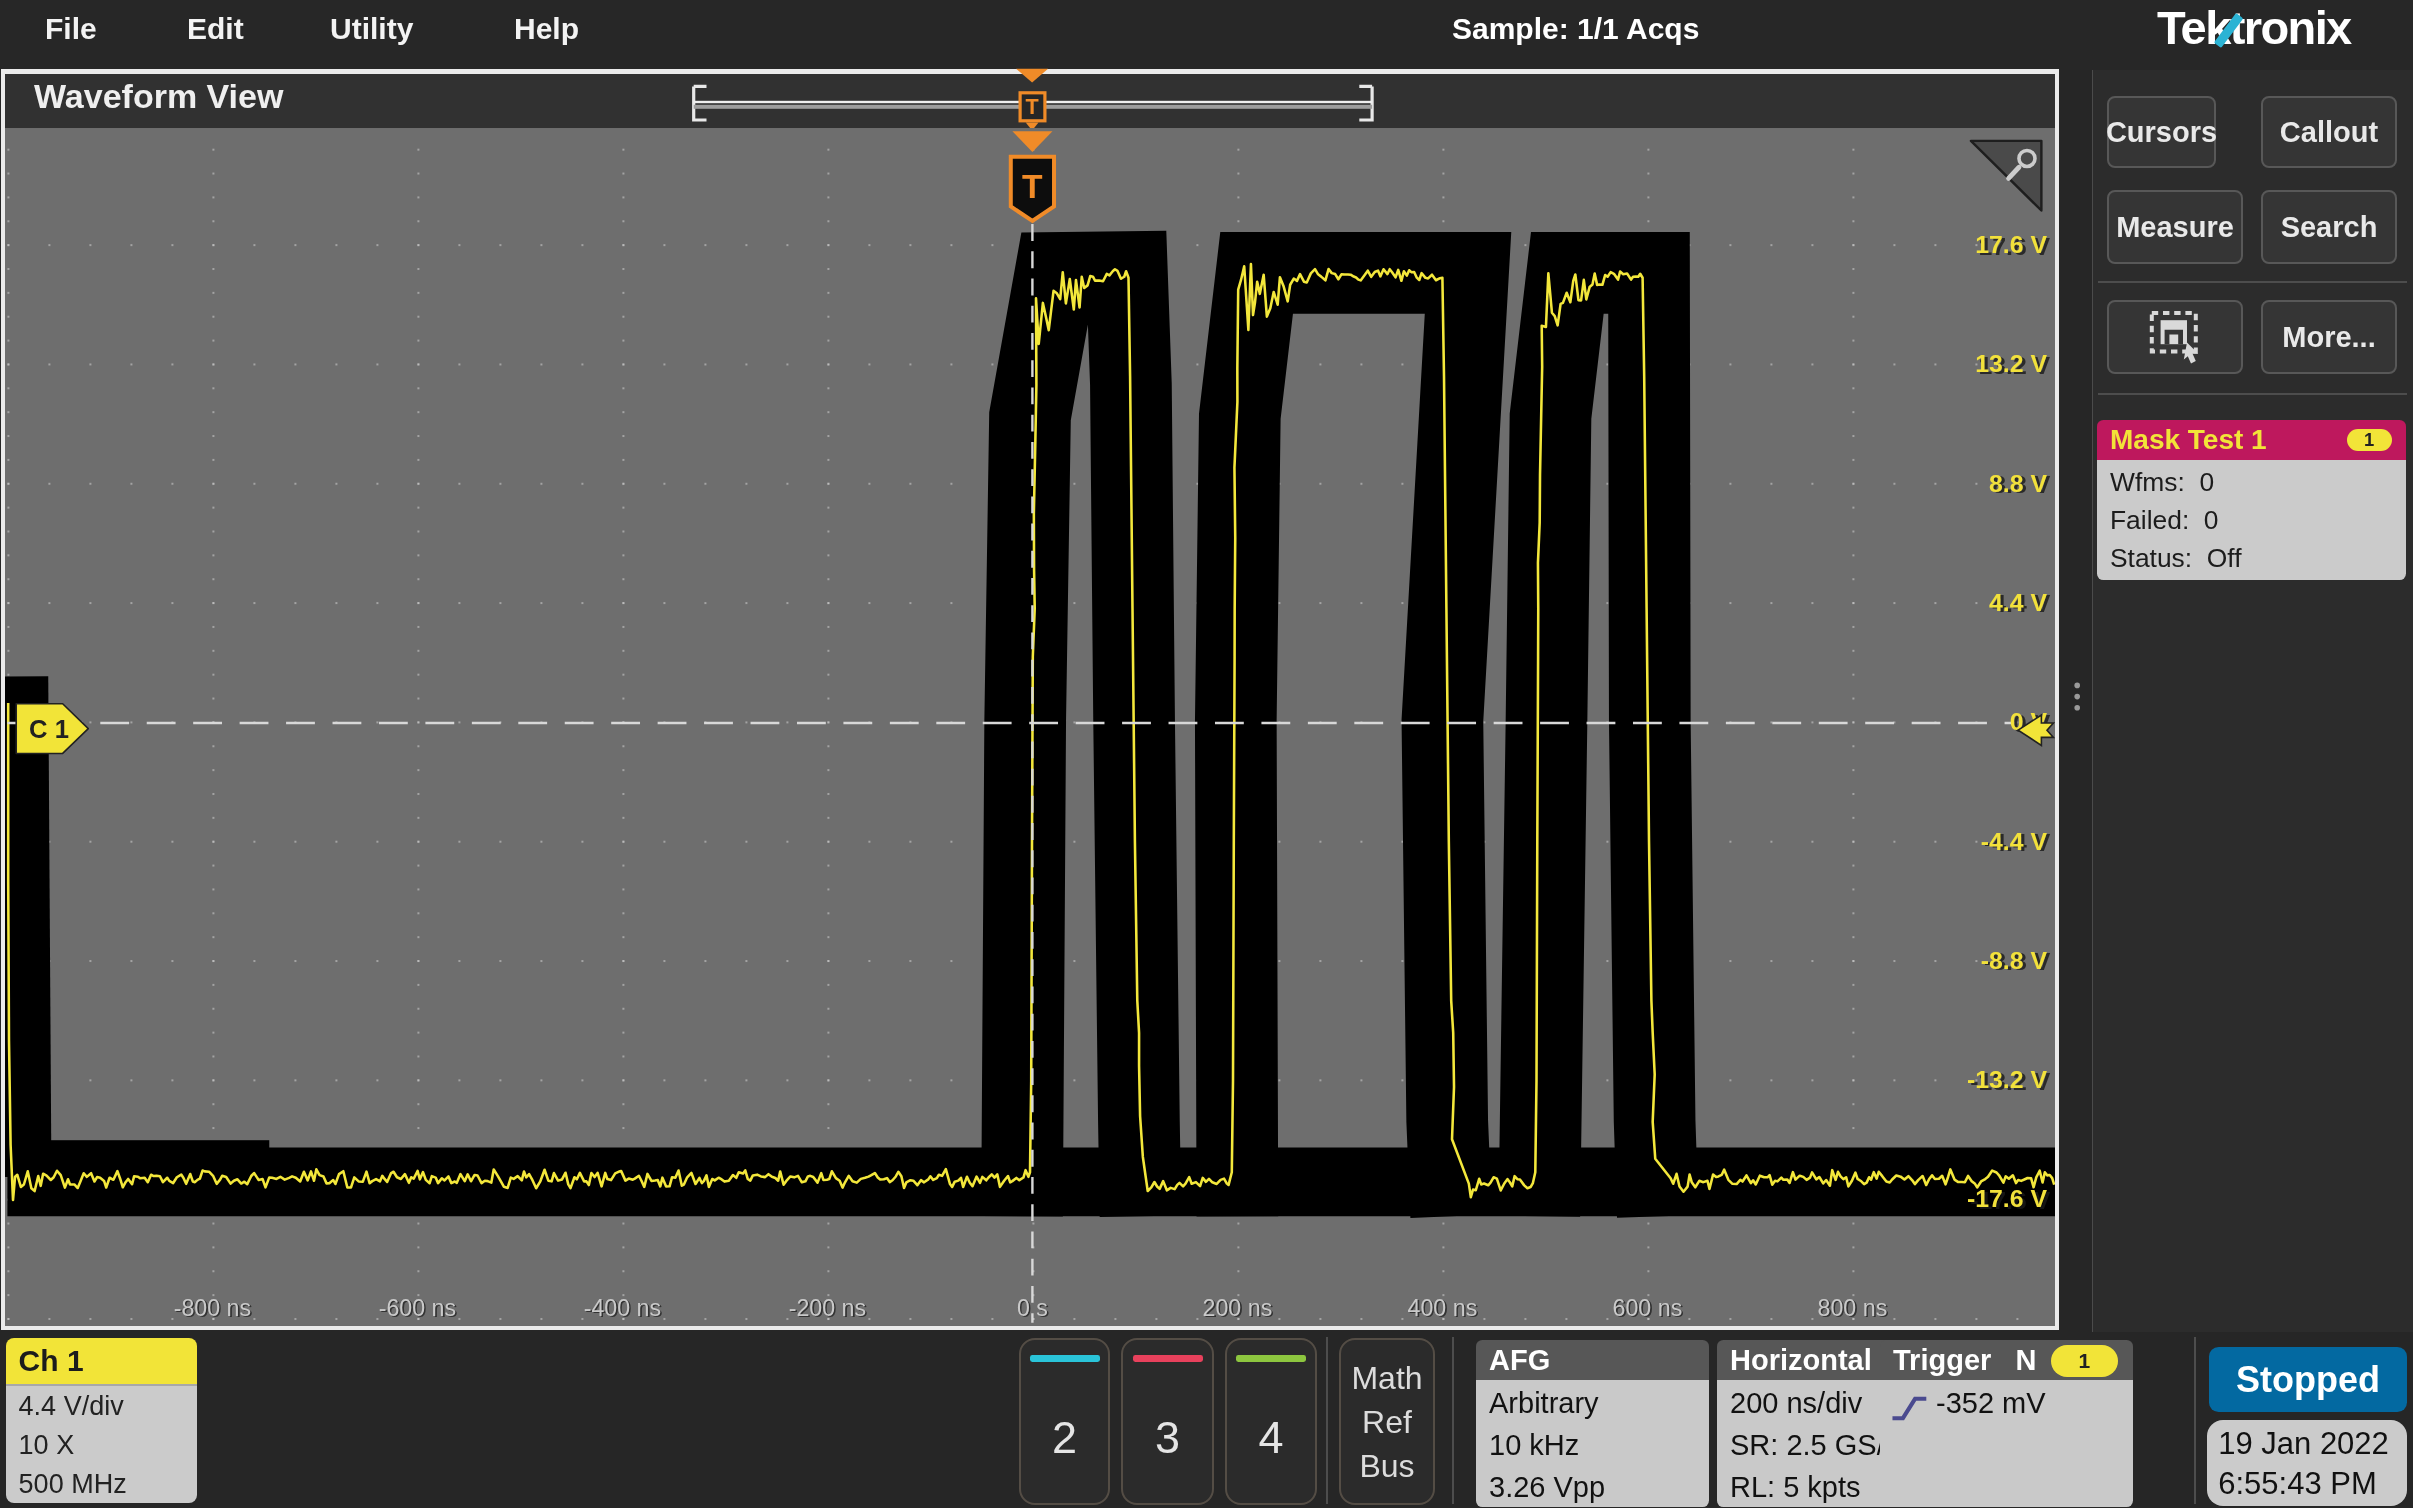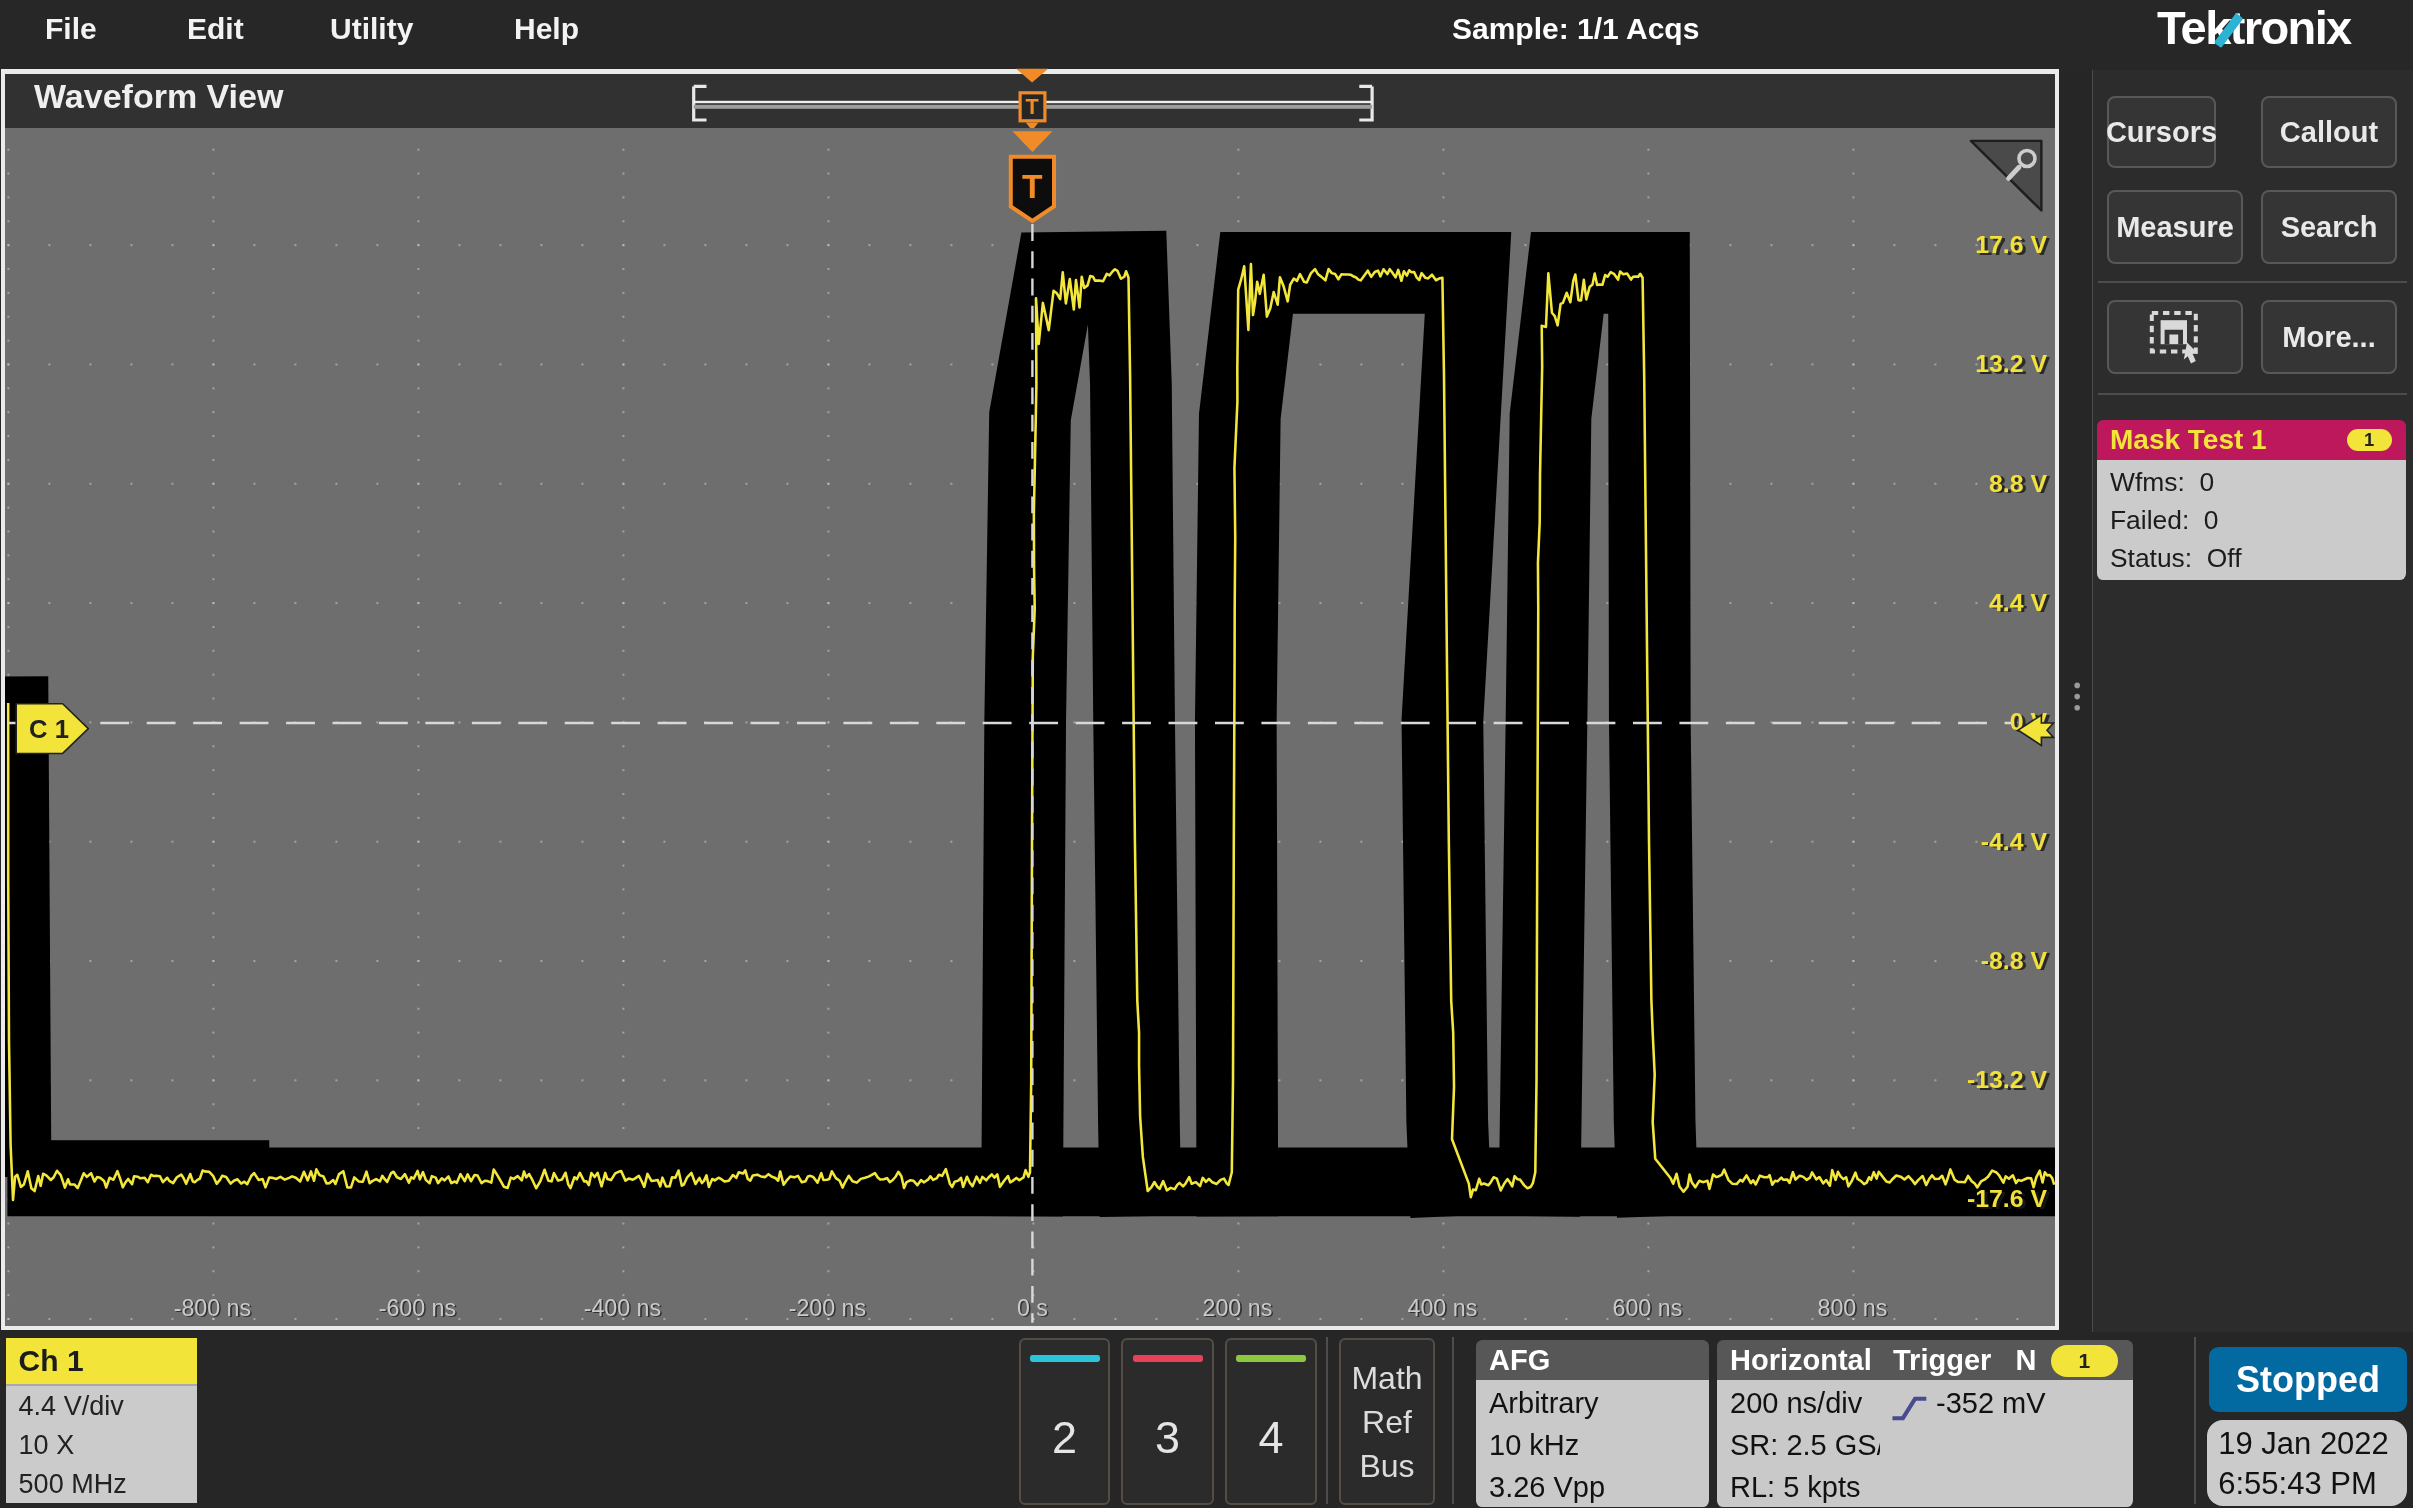--- a/index.html
+++ b/index.html
@@ -3,21 +3,21 @@
 <style>
   * { margin:0; padding:0; box-sizing:border-box; }
   html,body { width:2413px; height:1509px; background:#262626; overflow:hidden;
     font-family:"Liberation Sans", sans-serif; position:relative; }
   .abs { position:absolute; }
   .menu { position:absolute; top:12px; font-size:30px; font-weight:600; color:#f3f3f3; }
   .rbtn { position:absolute; background:#353535; border:2.4px solid #585858; border-radius:8px;
      color:#e9e9e9; font-size:29px; font-weight:600; display:flex; align-items:center; justify-content:center; }
   .sep { position:absolute; background:#4d4d4d; }
   .chbtn { position:absolute; top:1338px; height:167px; background:#2b2b2b; border:2.4px solid #544d45;
-     border-radius:6px; color:#e5e5e5; display:flex; flex-direction:column; align-items:center; }
+     border-radius:16px; color:#e5e5e5; display:flex; flex-direction:column; align-items:center; }
   .cbar { width:70px; height:7.2px; border-radius:2.4px; margin-top:15px; }
   .cnum { font-size:45px; font-weight:400; margin-top:50px; }
   .panel { position:absolute; top:1340px; height:167px; border-radius:6.4px; overflow:hidden; }
   .phead { height:40px; background:#575757; color:#fff; font-size:29px; font-weight:700;
      line-height:40px; padding-left:13px; }
   .pbody { background:#c9c9c9; color:#111; font-size:29px; line-height:42px; padding:1.6px 0 0 13px; height:127px; }
 </style></head>
 <body>
 
 <div class="abs" style="left:0;top:0;width:2413px;height:70px;background:#272727"></div>
@@ -149,21 +149,21 @@
 <div class="abs" style="left:2097px;top:420px;width:309px;height:160px;border-radius:6.4px;overflow:hidden">
   <div style="height:40px;background:#be185d;position:relative">
     <span style="position:absolute;left:13px;top:4px;font-size:28px;font-weight:700;color:#f2e438">Mask Test 1</span>
     <div style="position:absolute;right:14.4px;top:8.8px;width:45px;height:22.4px;background:#f2e438;border-radius:11.2px;text-align:center;font-size:18.4px;font-weight:700;color:#222;line-height:22.4px">1</div>
   </div>
   <div style="height:152px;background:#cbcbcb;color:#1c1c1c;font-size:26.4px;line-height:38px;padding:3.2px 0 0 13px">Wfms:&nbsp; 0<br>Failed:&nbsp; 0<br>Status:&nbsp; Off</div>
 </div>
 
 <div class="abs" style="left:0;top:1332px;width:2413px;height:177px;background:#262626"></div>
 
-<div class="abs" style="left:5.6px;top:1338px;width:191px;height:165px;border-radius:0;overflow:hidden">
+<div class="abs" style="left:5.6px;top:1338px;width:191px;height:165px;border-radius:8px;overflow:hidden">
   <div style="height:46px;background:#f2e438;font-size:30px;font-weight:700;color:#1c1c1c;line-height:45px;padding-left:13px">Ch 1</div>
   <div style="height:119px;background:#cbcbcb;border-top:2.4px solid #a8a8a8;color:#222;font-size:27px;line-height:39px;padding:0.8px 0 0 13px">4.4 V/div<br>10 X<br>500 MHz</div>
 </div>
 
 <div class="chbtn" style="left:1019px;width:91px">
     <div class="cbar" style="background:#2ac4d9"></div>
     <div class="cnum">2</div>
   </div>
 <div class="chbtn" style="left:1121px;width:93px">
     <div class="cbar" style="background:#e8415c"></div>

